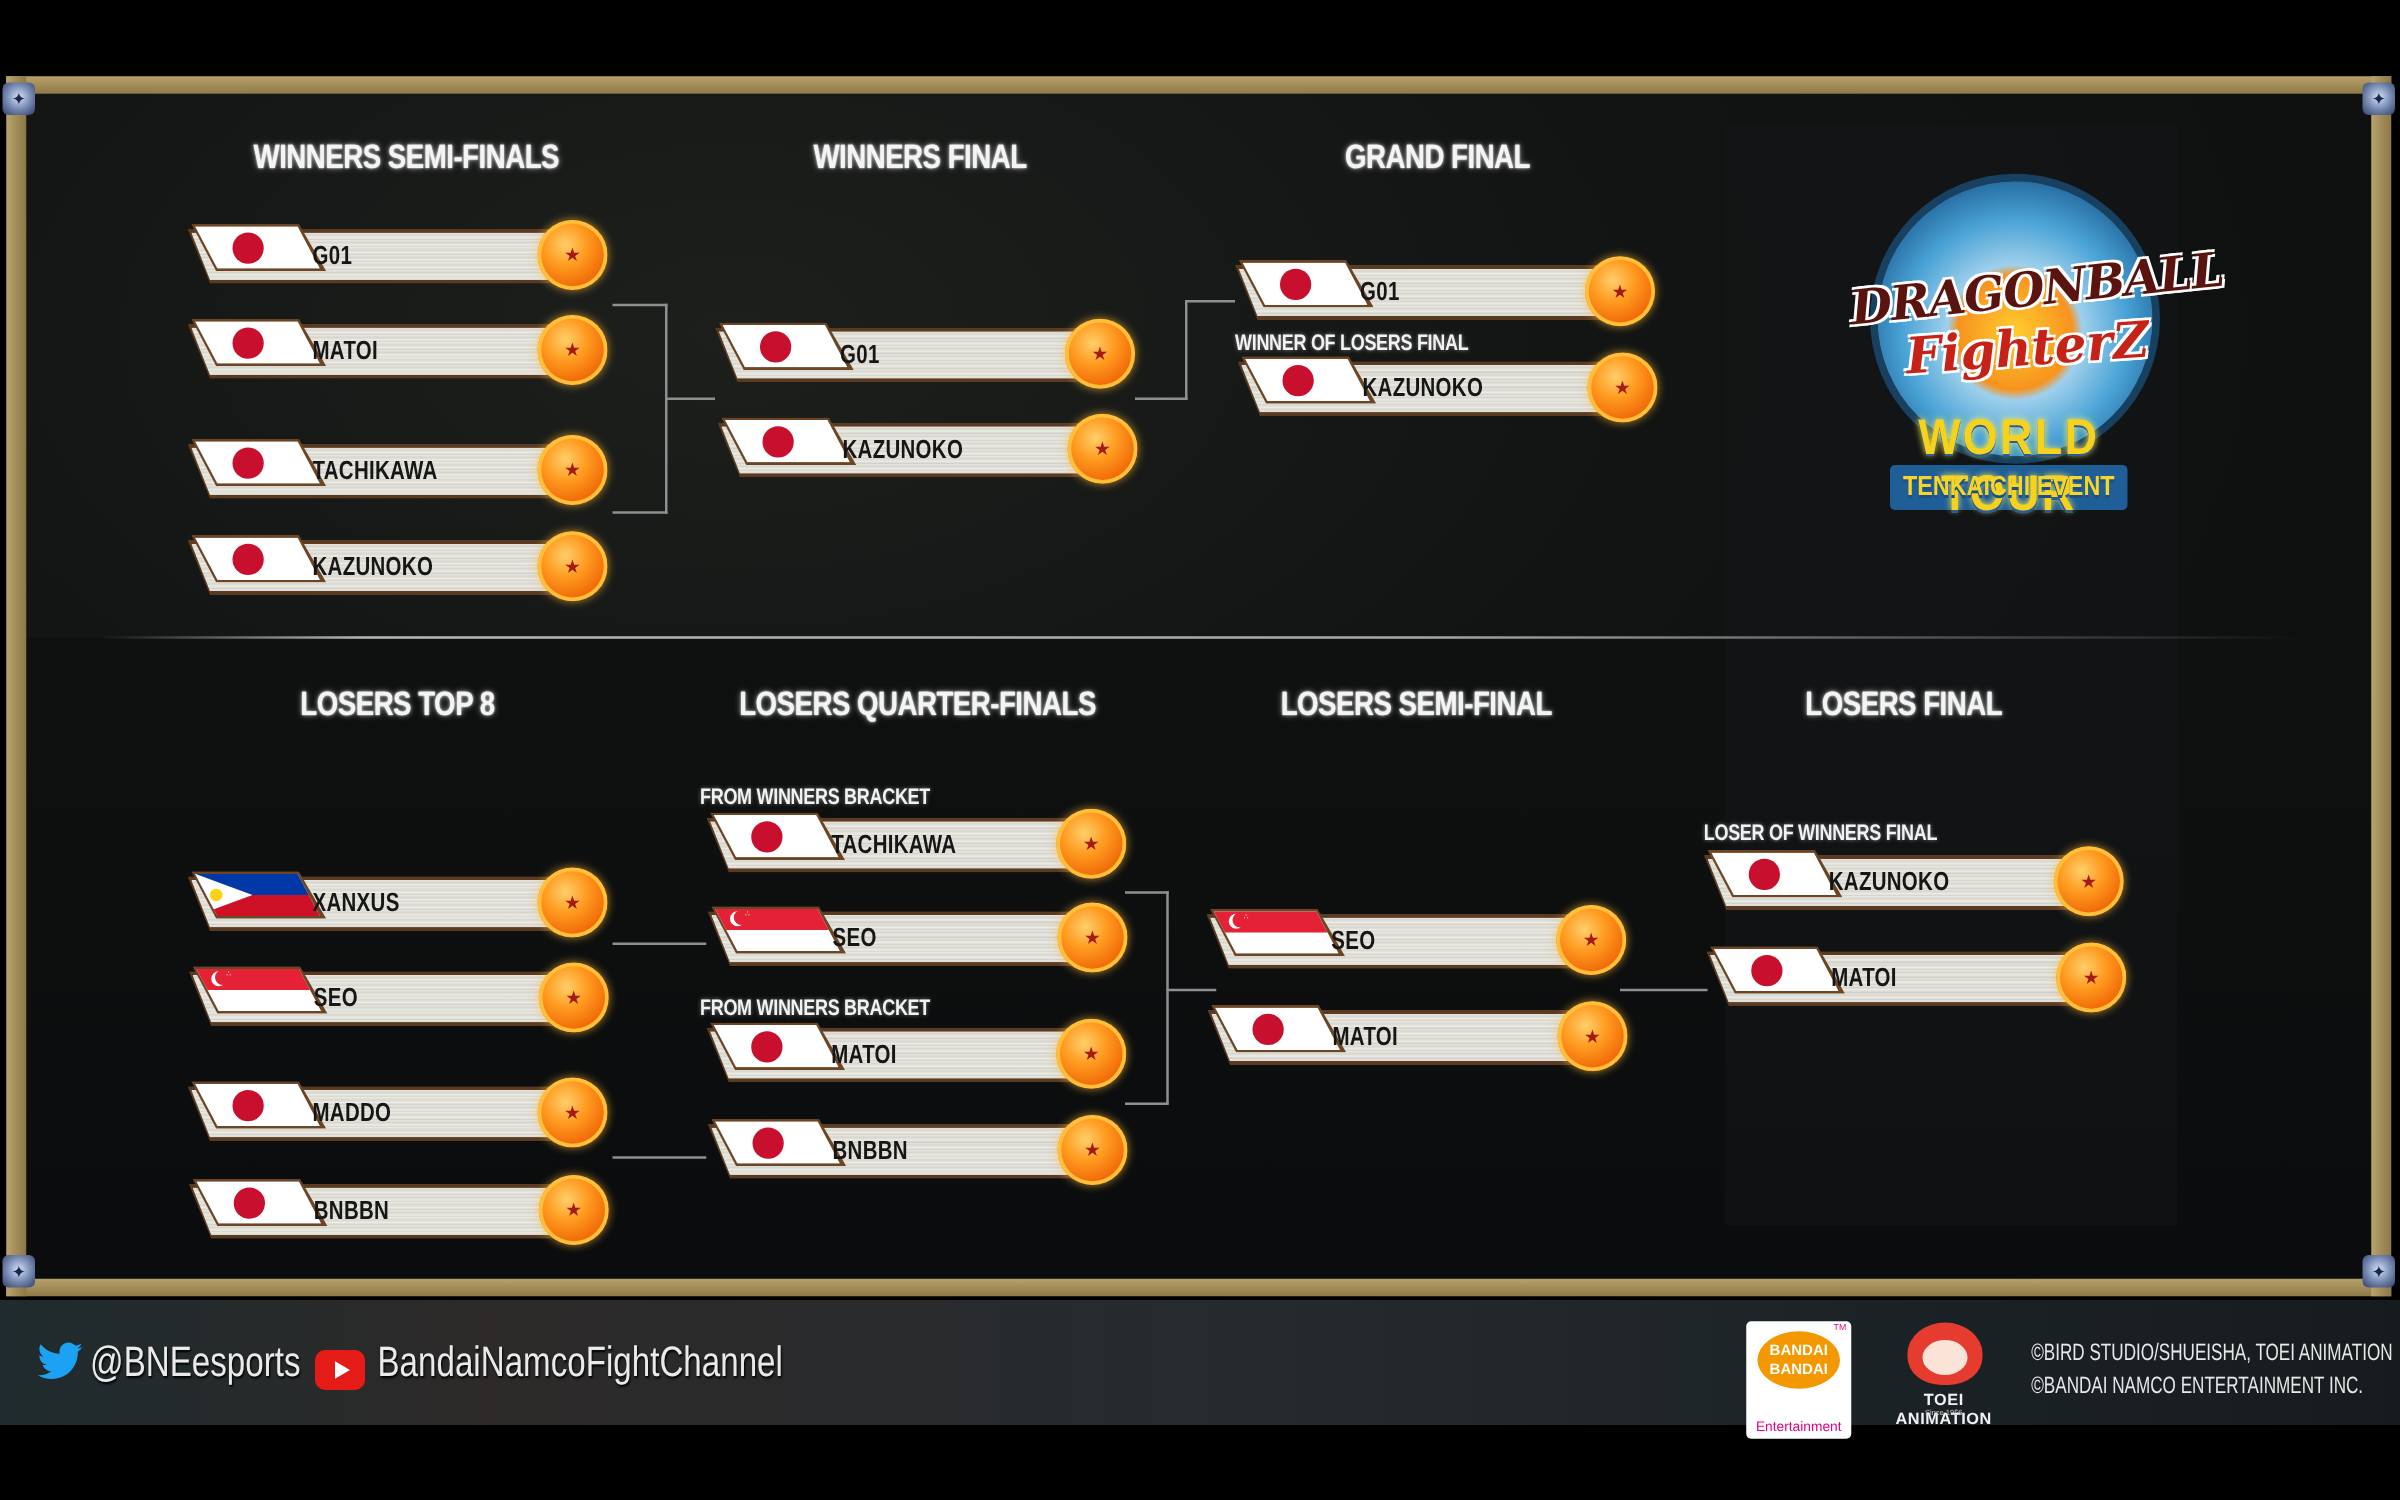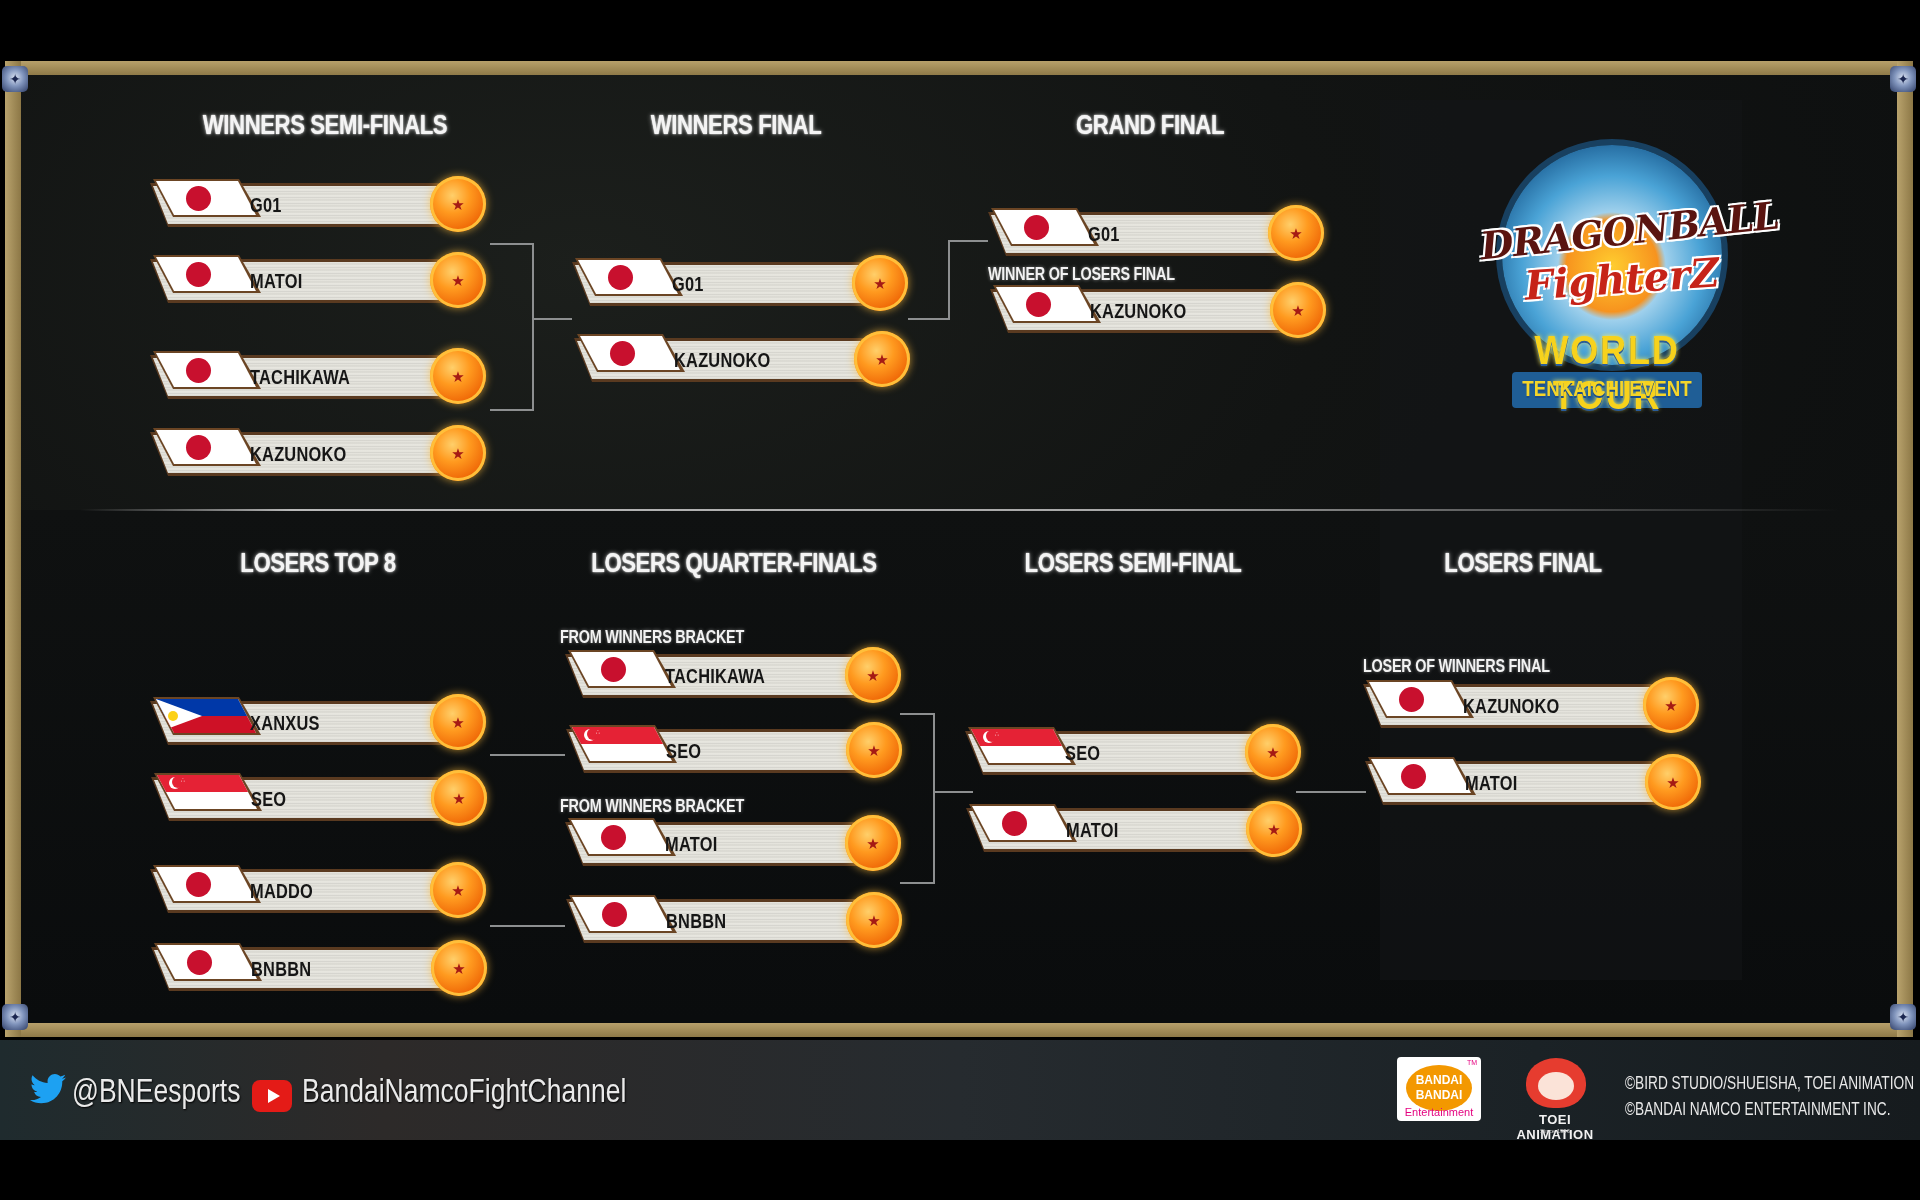--- a/index.html
+++ b/index.html
@@ -76,21 +76,21 @@
 
   
   .footer{position:absolute;left:0;top:1040px;width:1920px;height:100px;
     background:linear-gradient(90deg,#1f2b2e 0%,#2d2a29 20%,#262b2f 50%,#1b2226 80%,#161b1e 100%);}
   .footer .ft{position:absolute;top:0;height:100px;line-height:100px;color:#eaeaea;font-size:34px;
     transform:scaleX(.78);transform-origin:left center;white-space:nowrap;text-shadow:1px 1px 2px #000;}
   .tw-icon{position:absolute;left:30px;top:33px;width:36px;height:32px;}
   .yt-icon{position:absolute;left:252px;top:40px;width:40px;height:32px;border-radius:8px;background:#e41b17;
     display:flex;align-items:center;justify-content:center;}
   .yt-icon .play{width:0;height:0;border-left:12px solid #fff;border-top:7px solid transparent;border-bottom:7px solid transparent;margin-left:3px;}
-  .bn-logo{position:absolute;left:1397px;top:1057px;width:84px;height:64px;background:#fff;border-radius:4px;overflow:hidden;text-decoration:underline;}
+  .bn-logo{position:absolute;left:1397px;top:1057px;width:84px;height:94px;background:#fff;border-radius:4px;overflow:hidden;text-decoration:underline;}
   .bn-logo .disc{position:absolute;left:9px;top:8px;width:66px;height:46px;border-radius:50%;background:#f39800;
     color:#fff;font-weight:bold;font-size:12px;text-align:center;line-height:15px;padding-top:8px;}
   .bn-logo .ent{position:absolute;left:0;bottom:3px;width:100%;text-align:center;color:#e4007f;font-size:11px;}
   .bn-logo .tm{position:absolute;right:4px;top:2px;font-size:7px;color:#e4007f;}
   .toei{position:absolute;left:1500px;top:1056px;width:110px;height:80px;}
   .toei .face{position:absolute;left:26px;top:2px;width:60px;height:50px;border-radius:50% 50% 45% 45%;background:#e63c2f;}
   .toei .face::after{content:"";position:absolute;left:12px;top:14px;width:36px;height:28px;border-radius:50%;background:#fbe3d8;}
   .toei .lbl{position:absolute;left:0;top:56px;width:110px;text-align:center;color:#f2f2f2;font-weight:bold;font-size:13px;letter-spacing:0.5px;}
   .toei .since{position:absolute;left:0;top:72px;width:110px;text-align:center;color:#cfcfcf;font-size:6px;}
   .copy{position:absolute;left:1625px;color:#e8e8e8;font-size:19px;white-space:nowrap;transform:scaleX(.72);transform-origin:left center;}

